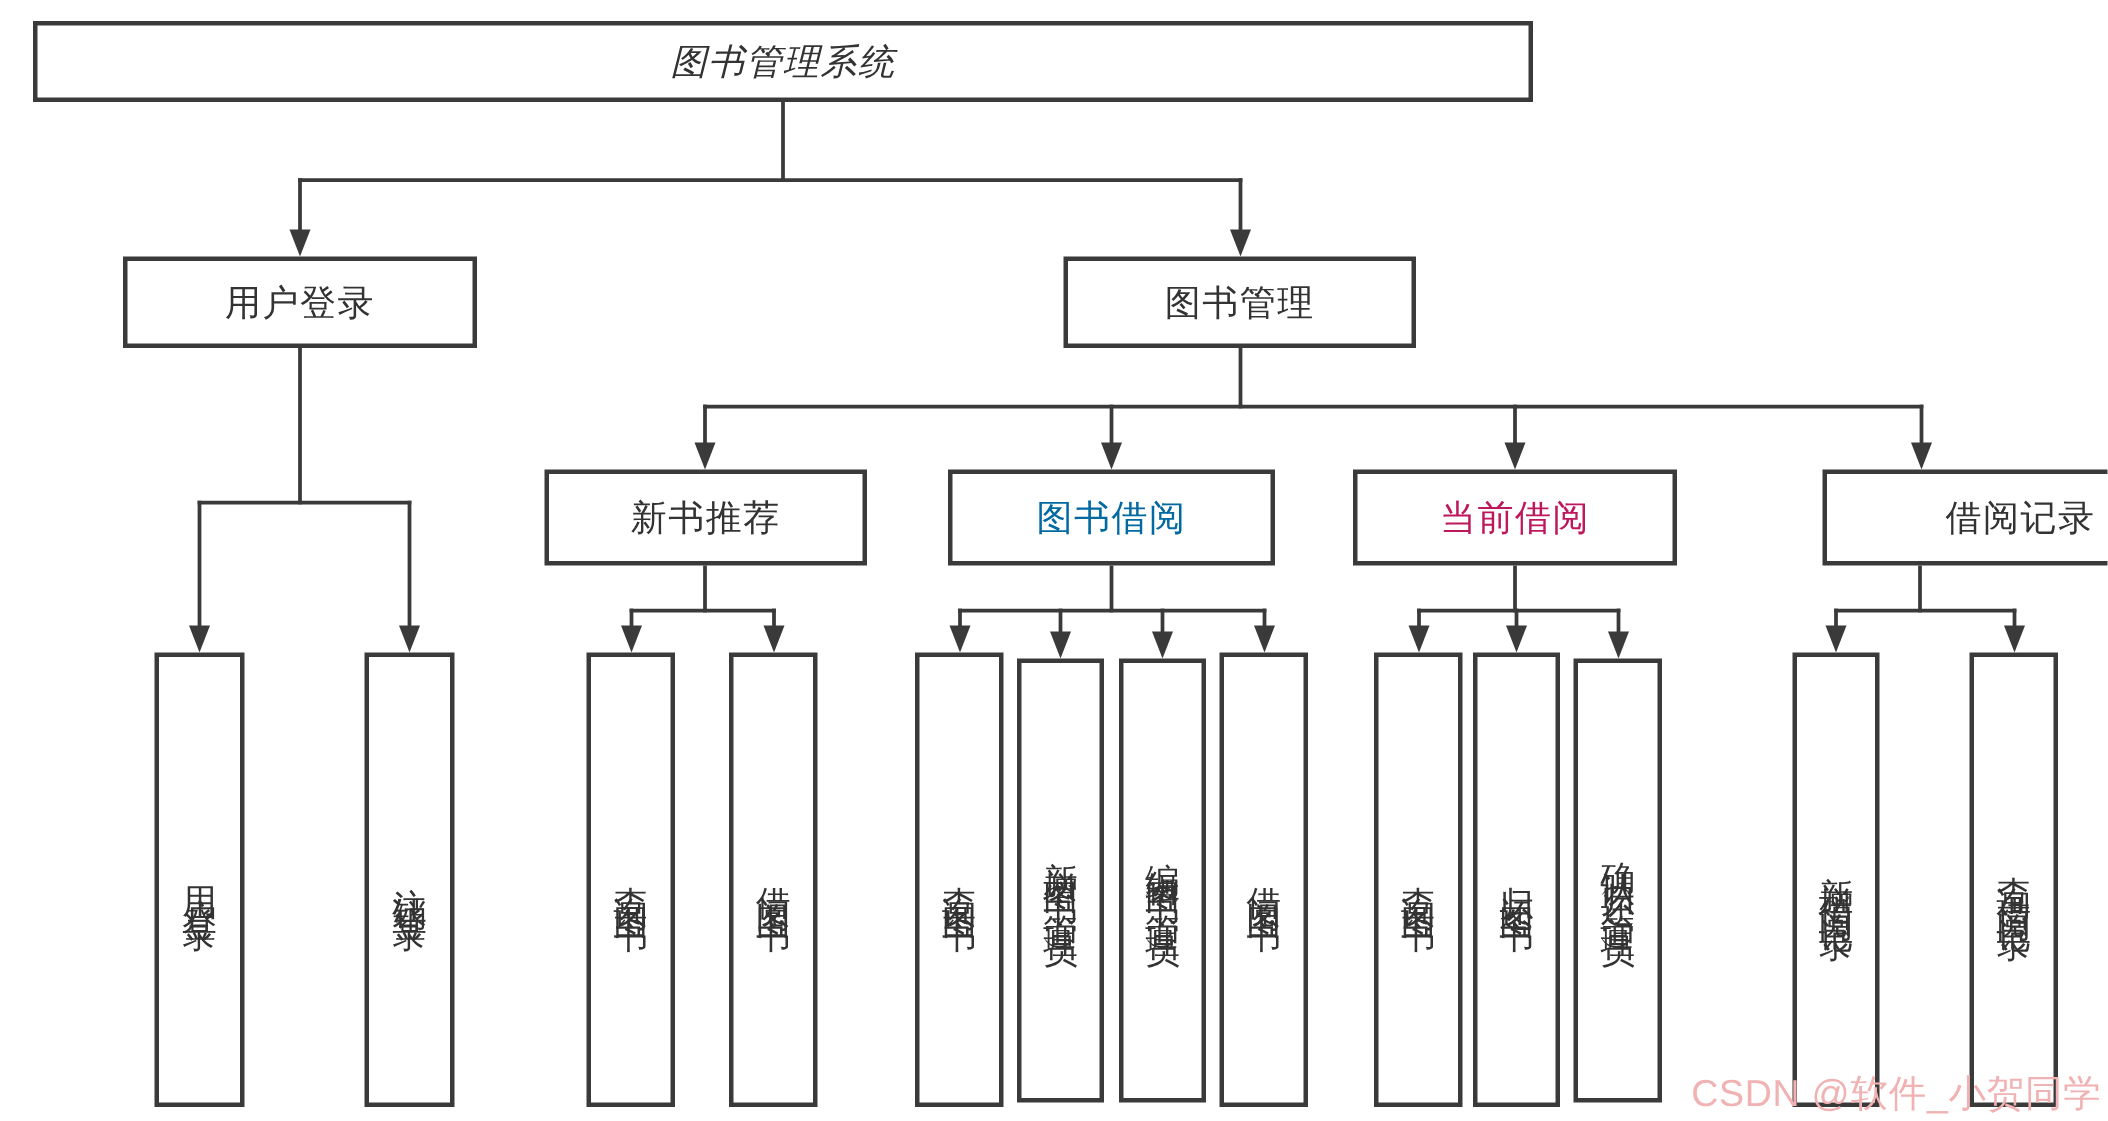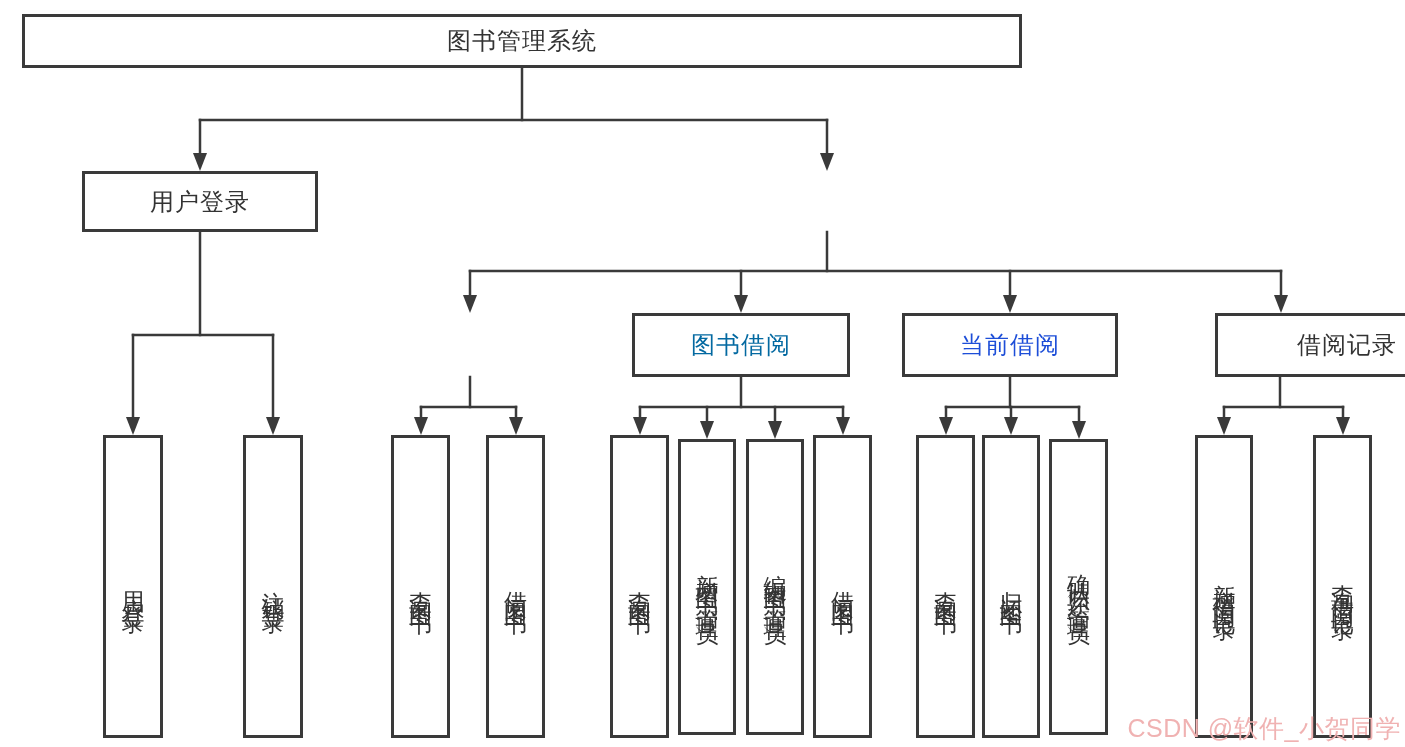--- a/index.html
+++ b/index.html
@@ -106,24 +106,26 @@
       <polygon points="1072,421 1086,421 1079,439" fill="#3a3a3a"></polygon>
       <line x1="1280" y1="377" x2="1280" y2="407" stroke="#3a3a3a" stroke-width="2.5" stroke-linecap="square"></line>
       <line x1="1224" y1="407" x2="1343" y2="407" stroke="#3a3a3a" stroke-width="2.5" stroke-linecap="square"></line>
       <line x1="1224" y1="407" x2="1224" y2="420" stroke="#3a3a3a" stroke-width="2.5" stroke-linecap="square"></line>
       <polygon points="1217,417 1231,417 1224,435" fill="#3a3a3a"></polygon>
       <line x1="1343" y1="407" x2="1343" y2="420" stroke="#3a3a3a" stroke-width="2.5" stroke-linecap="square"></line>
       <polygon points="1336,417 1350,417 1343,435" fill="#3a3a3a"></polygon>
     </svg>
 
   <div class="watermark" style="color: rgb(240, 178, 178);">CSDN @软件_小贺同学</div>
-<div class="node horizontal" style="left: 22px; top: 14px; width: 1000px; height: 54px; border-color: rgb(58, 58, 58); color: rgb(51, 51, 51);">图书管理系统</div>
+<div class="node horizontal" style="left: 22px; top: 14px; width: 1000px; height: 54px; border-color: rgb(58, 58, 58); color: rgb(51, 51, 51); font-style: italic;">图书管理系统</div>
     <div class="node horizontal" style="left: 82px; top: 171px; width: 236px; height: 61px; border-color: rgb(58, 58, 58); color: rgb(51, 51, 51);">用户登录</div>
+    <div class="node horizontal" style="left: 709px; top: 171px; width: 235px; height: 61px; border-color: rgb(58, 58, 58); color: rgb(51, 51, 51);">图书管理</div>
+    <div class="node horizontal" style="left: 363px; top: 313px; width: 215px; height: 64px; border-color: rgb(58, 58, 58); color: rgb(51, 51, 51);">新书推荐</div>
     <div class="node horizontal" style="left: 632px; top: 313px; width: 218px; height: 64px; border-color: rgb(58, 58, 58); color: #0369a1;">图书借阅</div>
-    <div class="node horizontal" style="left: 902px; top: 313px; width: 216px; height: 64px; border-color: rgb(58, 58, 58); color: #1d4ed8;">当前借阅</div>
+    <div class="node horizontal" style="left: 902px; top: 313px; width: 216px; height: 64px; border-color: rgb(58, 58, 58); color: #be185d;">当前借阅</div>
     <div class="node horizontal" style="left: 1171px; top: 313px; width: 264px; height: 64px; border-color: rgb(58, 58, 58); color: rgb(51, 51, 51); margin-left: 44px;">借阅记录</div>
     <div class="node vertical" style="left: 103px; top: 435px; width: 60px; height: 303px; border-color: rgb(58, 58, 58); color: rgb(51, 51, 51);">用户登录</div>
     <div class="node vertical" style="left: 243px; top: 435px; width: 60px; height: 303px; border-color: rgb(58, 58, 58); color: rgb(51, 51, 51);">注销登录</div>
     <div class="node vertical" style="left: 391px; top: 435px; width: 59px; height: 303px; border-color: rgb(58, 58, 58); color: rgb(51, 51, 51);">查询图书</div>
     <div class="node vertical" style="left: 486px; top: 435px; width: 59px; height: 303px; border-color: rgb(58, 58, 58); color: rgb(51, 51, 51);">借阅图书</div>
     <div class="node vertical" style="left: 610px; top: 435px; width: 59px; height: 303px; border-color: rgb(58, 58, 58); color: rgb(51, 51, 51);">查询图书</div>
     <div class="node vertical" style="left: 678px; top: 439px; width: 58px; height: 296px; border-color: rgb(58, 58, 58); color: rgb(51, 51, 51);">新增图书（管理员）</div>
     <div class="node vertical" style="left: 746px; top: 439px; width: 58px; height: 296px; border-color: rgb(58, 58, 58); color: rgb(51, 51, 51);">编辑图书（管理员）</div>
     <div class="node vertical" style="left: 813px; top: 435px; width: 59px; height: 303px; border-color: rgb(58, 58, 58); color: rgb(51, 51, 51);">借阅图书</div>
     <div class="node vertical" style="left: 916px; top: 435px; width: 59px; height: 303px; border-color: rgb(58, 58, 58); color: rgb(51, 51, 51);">查询图书</div>

